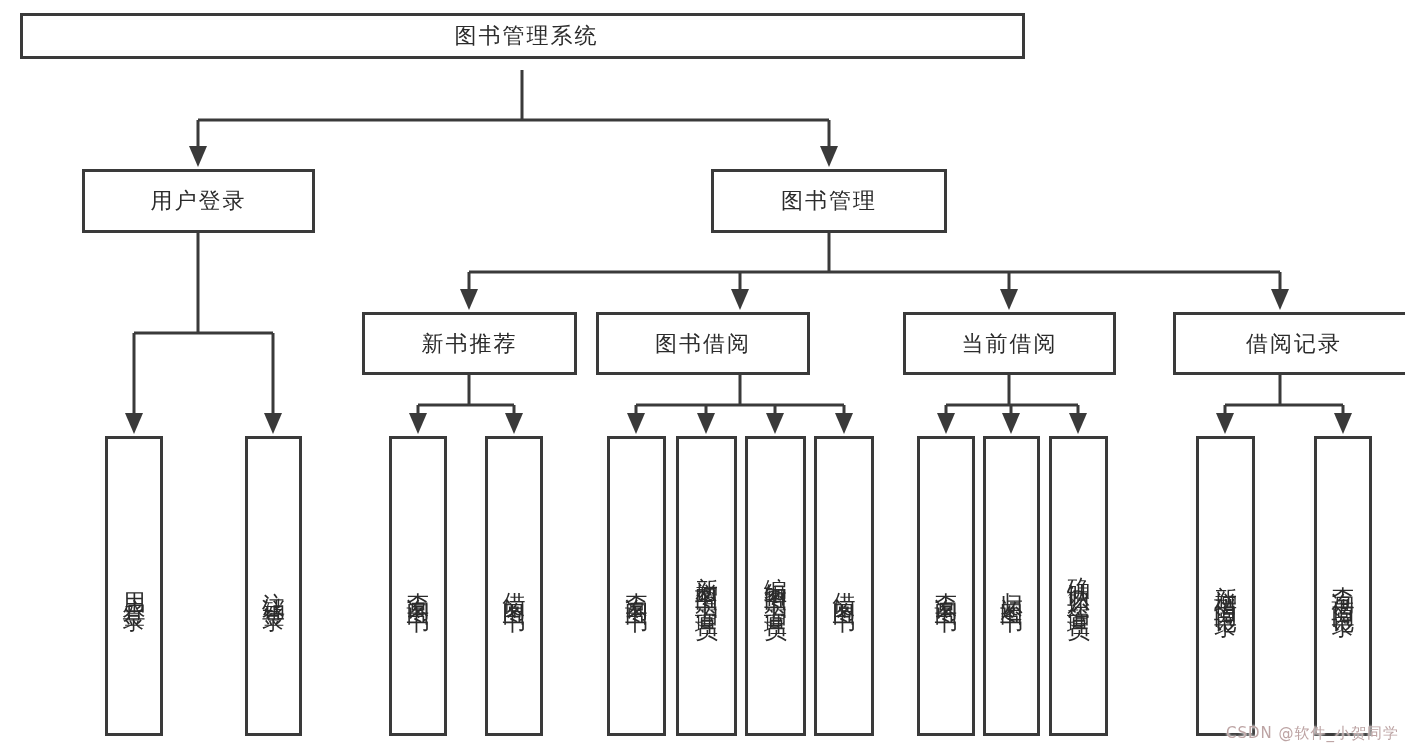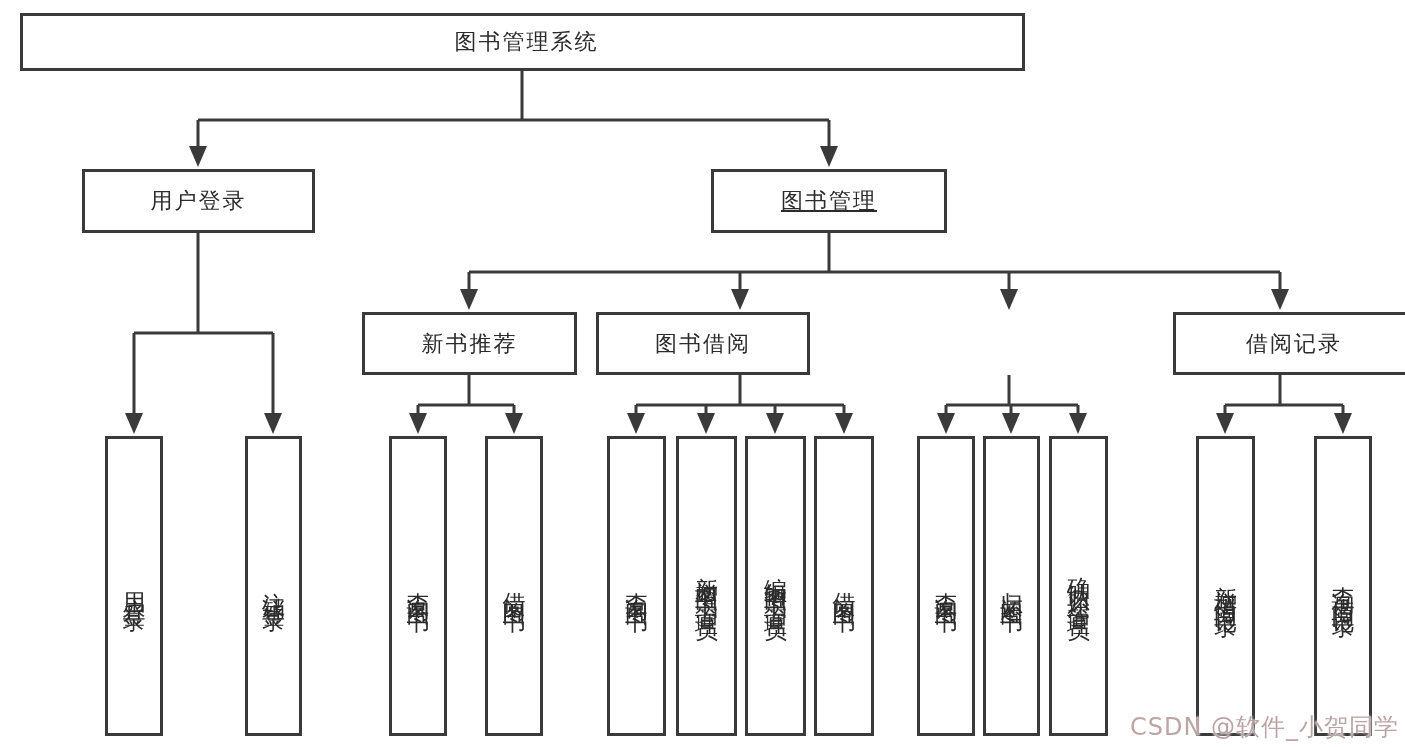--- a/index.html
+++ b/index.html
@@ -8,32 +8,32 @@
     font-family:"DejaVu Sans","Liberation Sans",sans-serif;
     color:#2b2b2b; overflow:hidden;
   }
   svg.connectors { position:absolute; left:0; top:0; width:1405px; height:747px; }
   .box {
     position:absolute; box-sizing:border-box;
     background:#ffffff; border:3px solid #3a3a3a;
     display:flex; align-items:center; justify-content:center;
     font-size:22px; letter-spacing:2px; white-space:nowrap;
   }
-  .root  { left:20px;  top:13px;  width:1005px; height:58px;padding-left:8px; }
+  .root  { left:20px;  top:13px;  width:1005px; height:46px;padding-left:8px; }
   .lv2a  { left:82px;  top:169px; width:233px;  height:64px; }
-  .lv2b  { left:711px; top:169px; width:236px;  height:64px;text-decoration:underline; }
+  .lv2b  { left:711px; top:169px; width:236px;  height:64px; }
   .lv3   { top:312px; height:63px; }
   .vbox  { top:436px; height:300px; }
   .vtext {
     writing-mode:vertical-rl; text-orientation:mixed;
     font-size:23px; letter-spacing:6px; line-height:1;
   }
   .watermark {
     position:absolute; right:6px; bottom:4px;
-    font-size:24px; letter-spacing:1px;
+    font-size:15px; letter-spacing:1px;
     color:#bda4a4;
     text-shadow:0 0 2px #ffffff, 0 0 3px #ffffff;
   }
 </style>
 </head>
 <body>
 
 <div class="stage">
 
   <svg class="connectors" viewBox="0 0 1405 747" xmlns="http://www.w3.org/2000/svg">
@@ -84,20 +84,23 @@
   <div class="box lv2b">
     <span>图书管理</span>
   </div>
 
   <div class="box lv3" style="left:362px;width:215px">
     <span>新书推荐</span>
   </div>
   <div class="box lv3" style="left:596px;width:214px">
     <span>图书借阅</span>
   </div>
+  <div class="box lv3" style="left:903px;width:213px">
+    <span>当前借阅</span>
+  </div>
   <div class="box lv3" style="left:1173px;width:242px">
     <span>借阅记录</span>
   </div>
 
   <div class="box vbox" style="left:105px;width:58px">
     <span class="vtext">用户登录</span>
   </div>
   <div class="box vbox" style="left:245px;width:57px">
     <span class="vtext">注销登录</span>
   </div>

